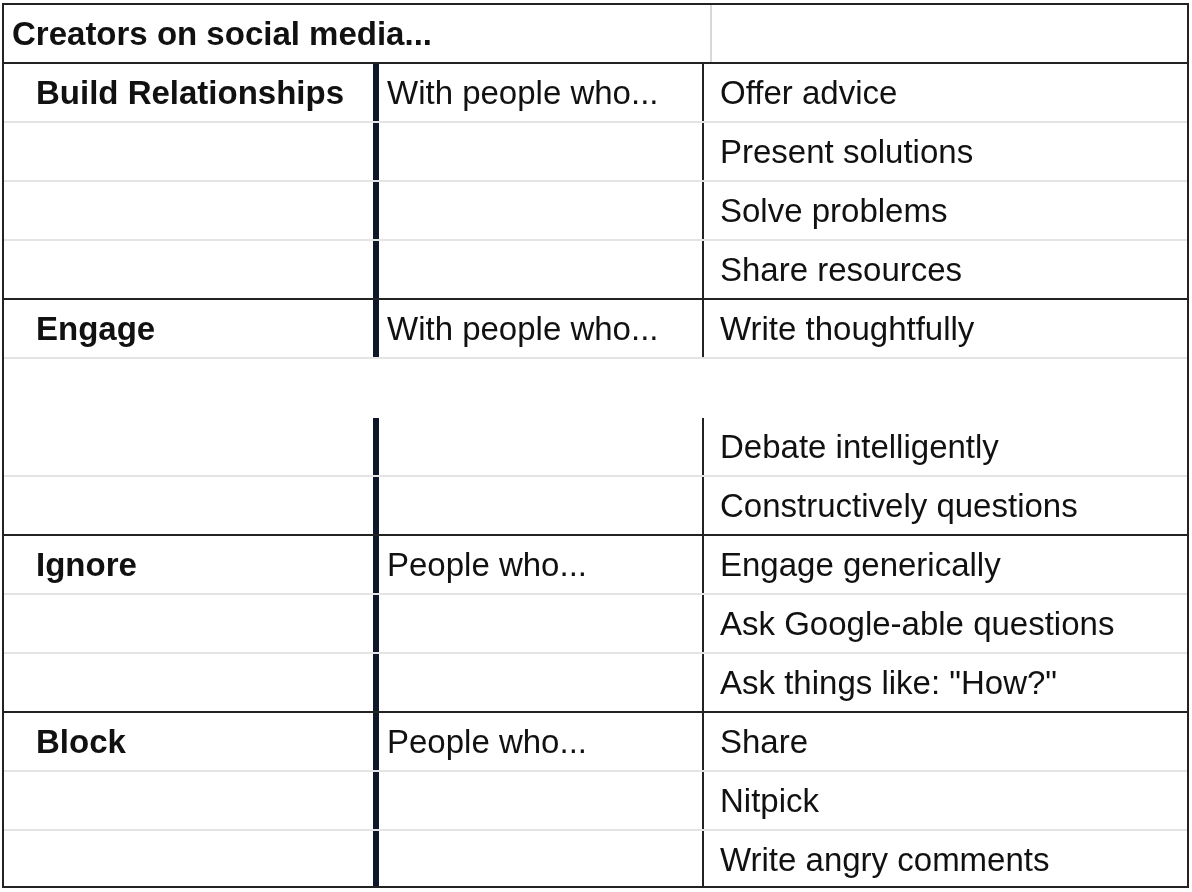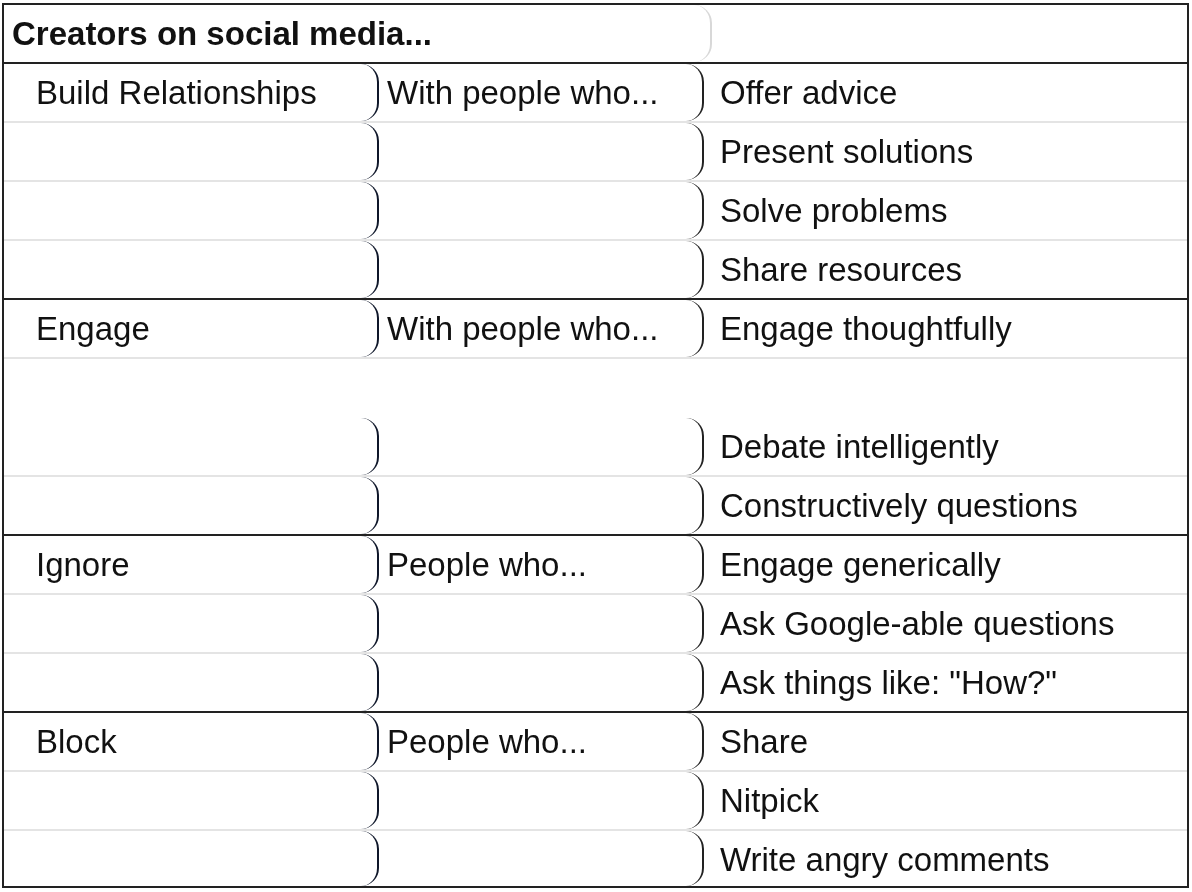--- a/index.html
+++ b/index.html
@@ -5,22 +5,22 @@
   html, body { margin: 0; padding: 0; background: #ffffff; }
   body { width: 1192px; height: 892px; position: relative; overflow: hidden;
          font-family: "Liberation Sans", sans-serif; color: #111; }
   #grid { position: absolute; left: 2px; top: 3px; width: 1187px; height: 885px;
           border: 2px solid #222; box-sizing: border-box; }
   .row { position: absolute; left: 0; width: 100%; height: 59px; box-sizing: border-box;
          border-bottom: 2px solid #e4e4e4; }
   .row.group-end { border-bottom: 2px solid #222; }
   .row.last { border-bottom: none; }
   .cell { position: absolute; top: 0; height: 100%; box-sizing: border-box;
-          font-size: 33px; line-height: 57px; padding-left: 8px; white-space: nowrap; border-radius: 18px; }
-  .c1 { left: 0; width: 375px; border-right: 2px solid #0f172a; font-weight: normal; padding-left: 32px; }
+          font-size: 33px; line-height: 57px; padding-left: 8px; white-space: nowrap; }
+  .c1 { left: 0; width: 375px; border-right: 6px solid #0f172a; font-weight: bold; padding-left: 32px; }
   .c2 { left: 375px; width: 325px; border-right: 2px solid #222; }
   .c3 { left: 708px; right: 0; }
   .hdr-title { left: 0; width: 708px; border-right: 2px solid #d8d8d8; font-weight: bold; }
   .hdr-empty { left: 708px; right: 0; }
 </style>
 </head>
 <body>
 
 <div id="grid">
   <div class="row group-end" style="top:0">
@@ -45,21 +45,21 @@
   </div>
   <div class="row group-end" style="top:236px">
     <div class="cell c1"></div>
     <div class="cell c2"></div>
     <div class="cell c3">Share resources</div>
   </div>
 
   <div class="row" style="top:295px">
     <div class="cell c1">Engage</div>
     <div class="cell c2">With people who...</div>
-    <div class="cell c3">Engage thoughtfully</div>
+    <div class="cell c3">Write thoughtfully</div>
   </div>
   <div class="row" style="top:413px">
     <div class="cell c1"></div>
     <div class="cell c2"></div>
     <div class="cell c3">Debate intelligently</div>
   </div>
   <div class="row group-end" style="top:472px">
     <div class="cell c1"></div>
     <div class="cell c2"></div>
     <div class="cell c3">Constructively questions</div>

